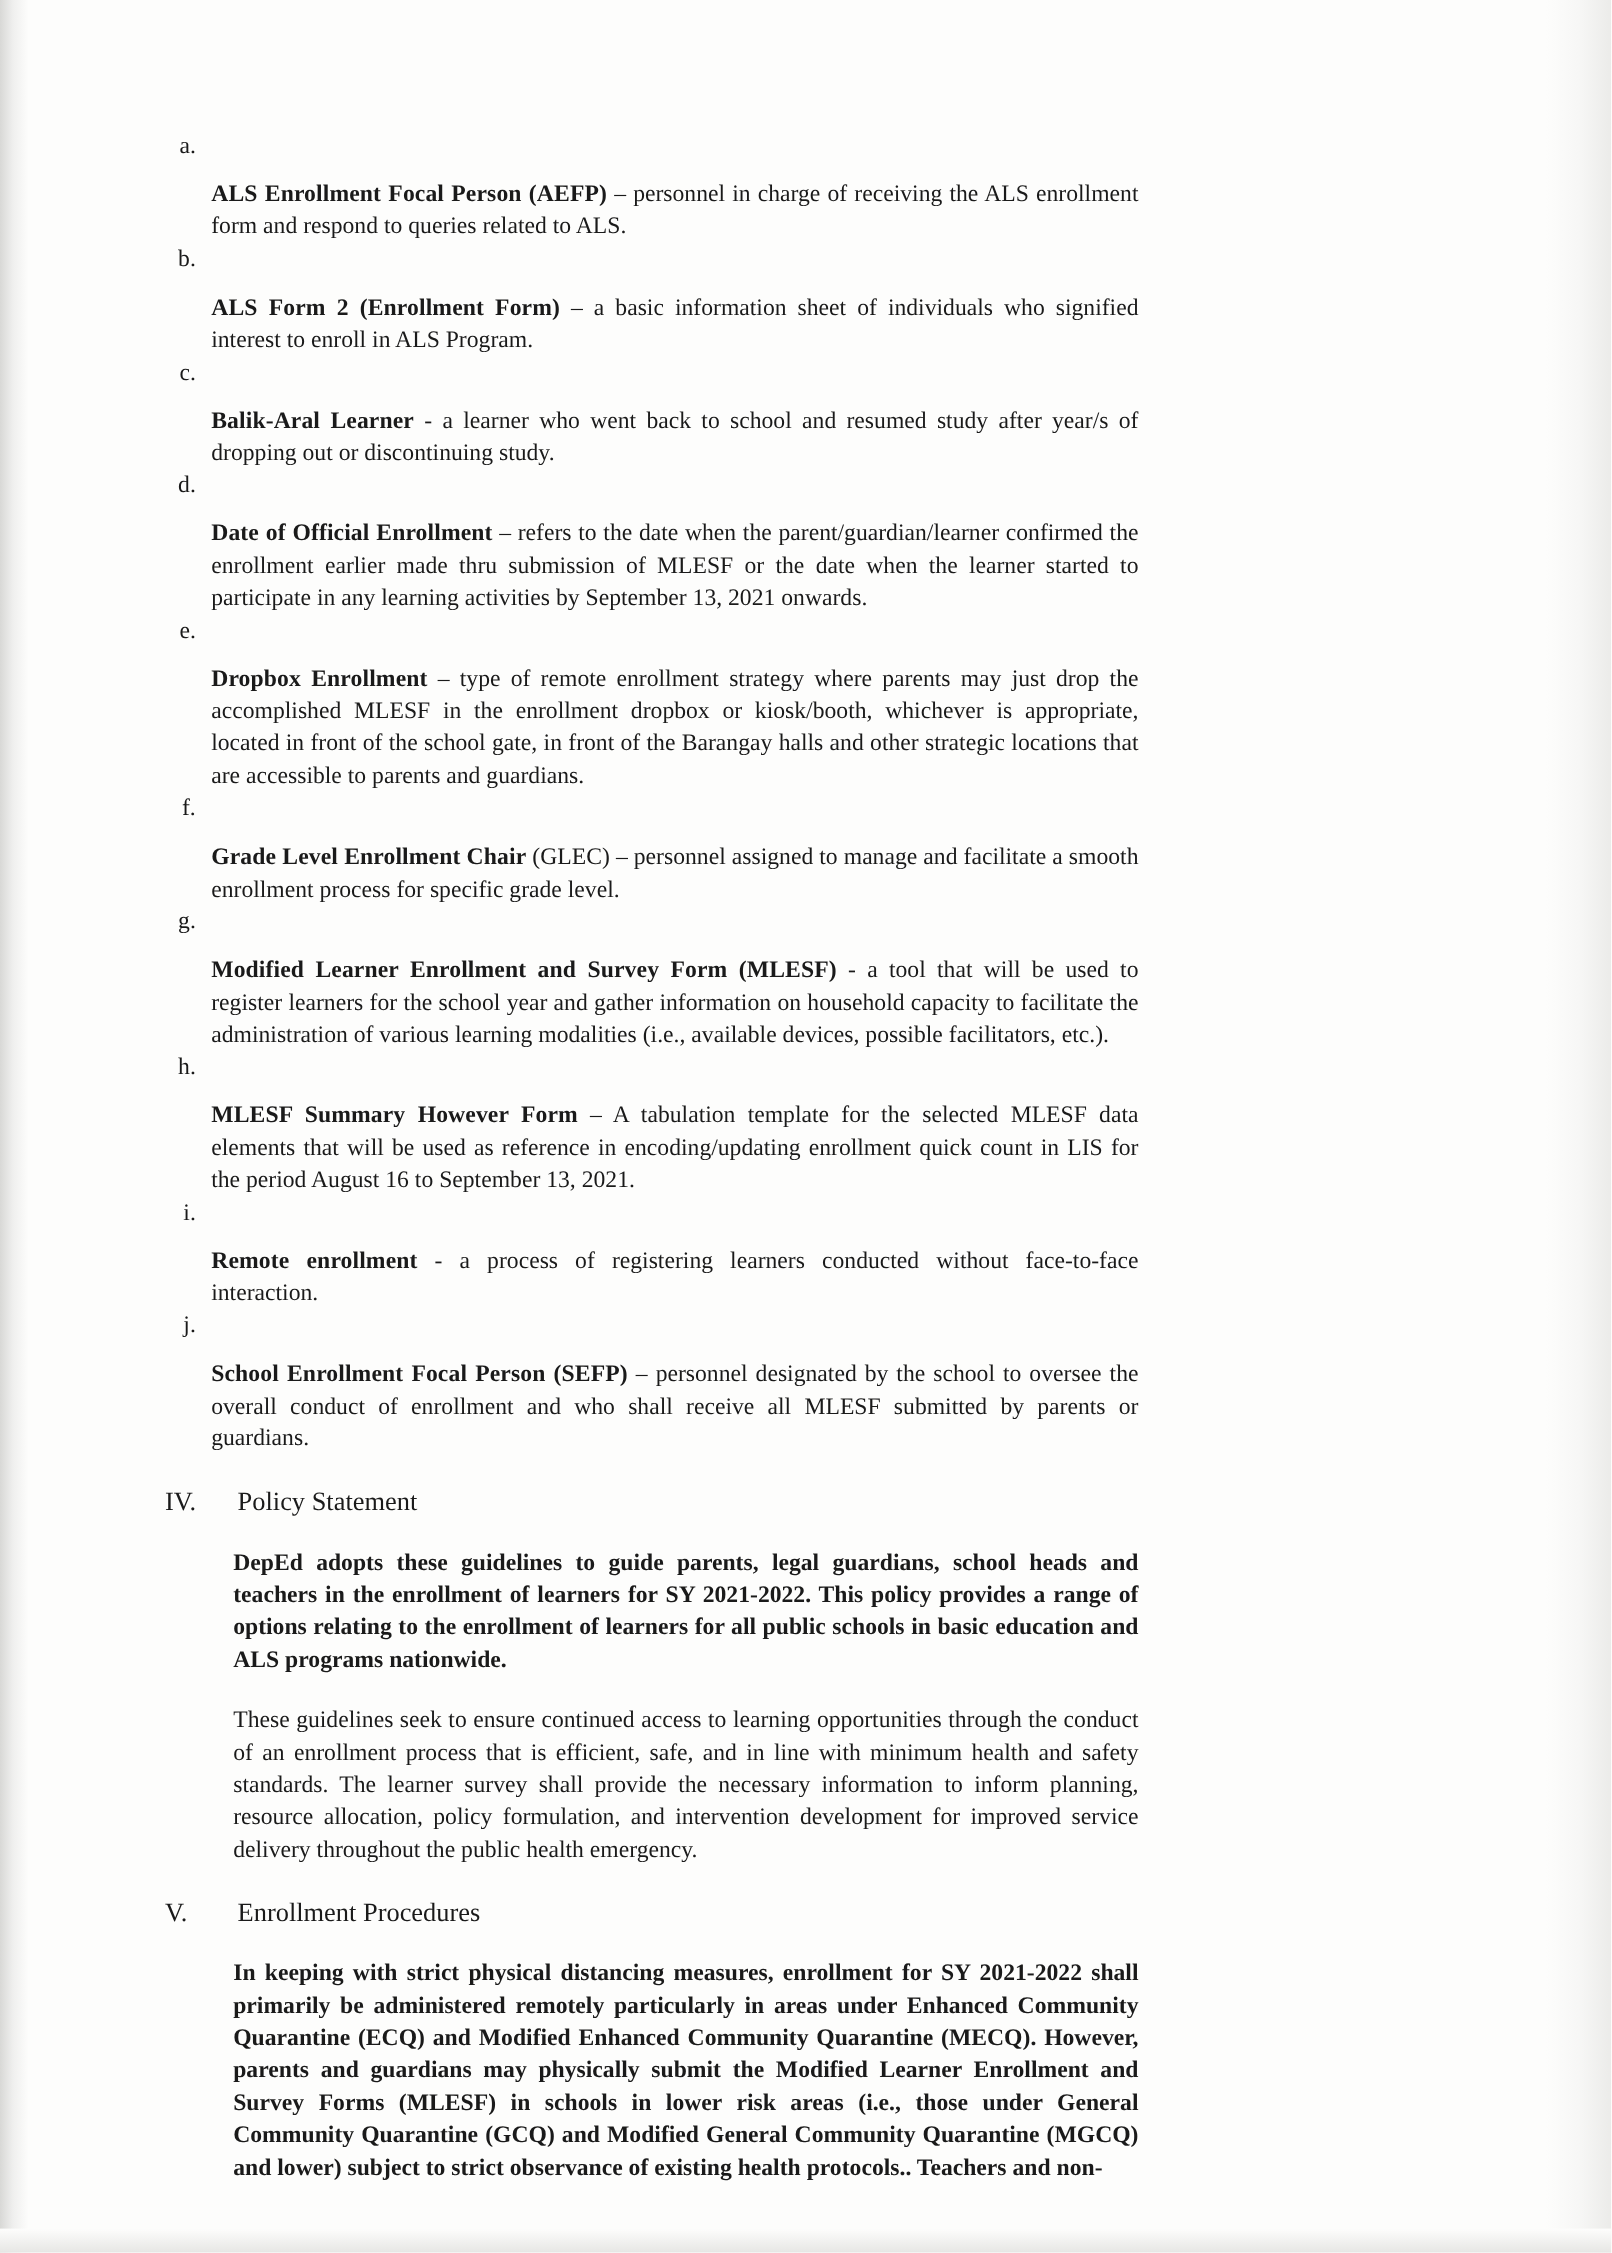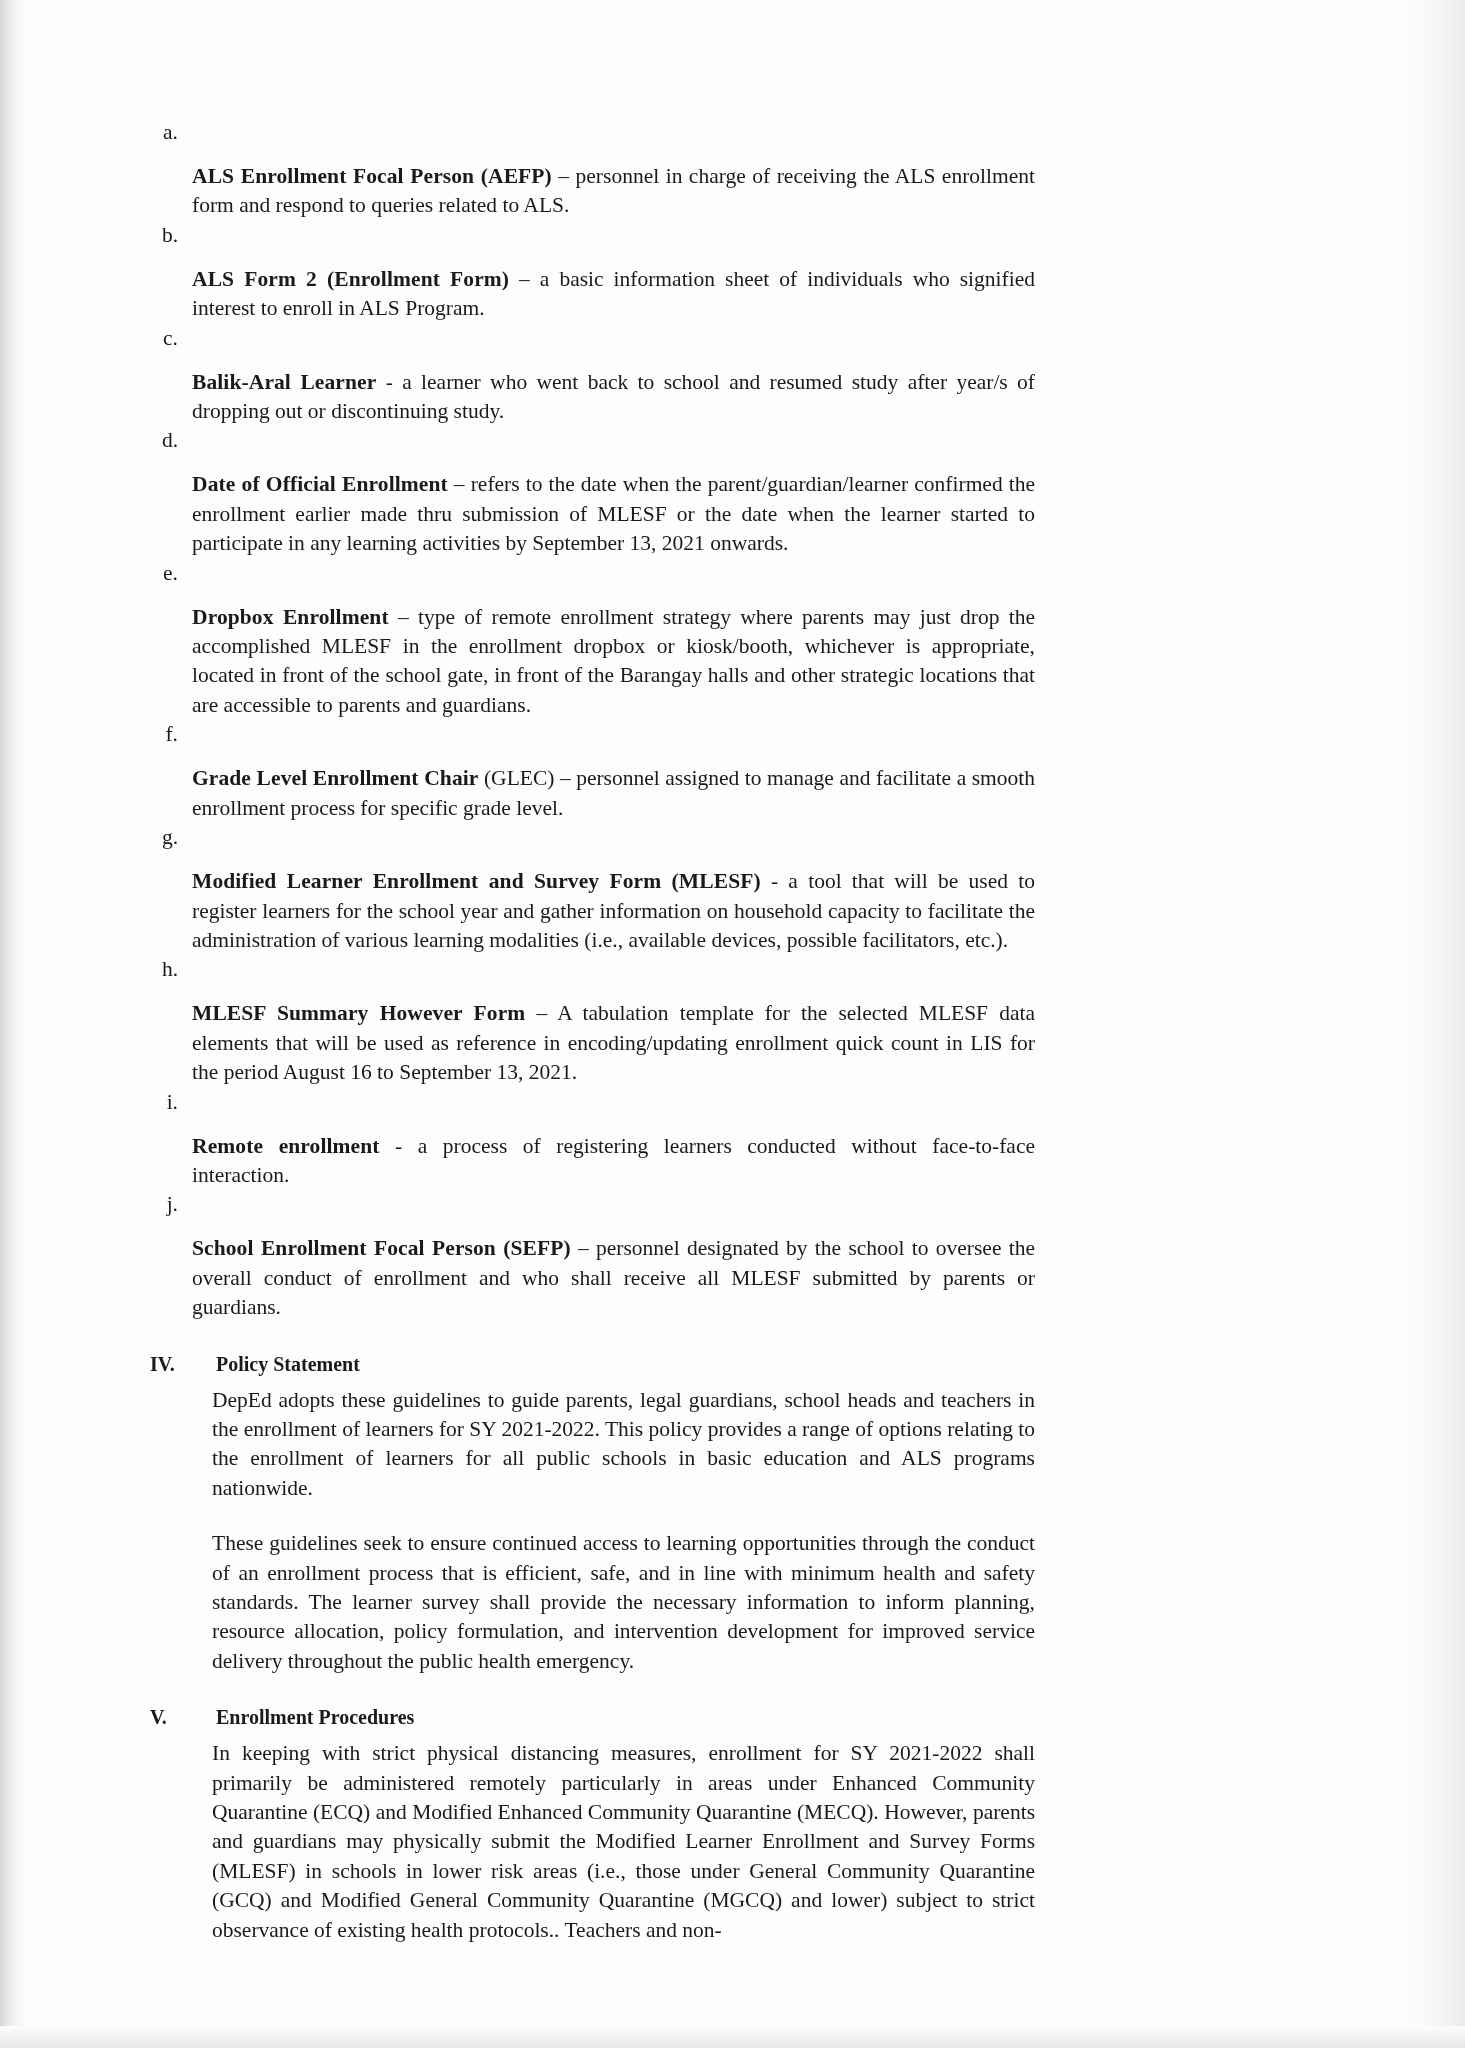--- a/index.html
+++ b/index.html
@@ -70,40 +70,40 @@
     text-justify: inter-word;
     hyphens: none;
     margin-top: 44px;
   }
   b, .bold { font-weight: 700; letter-spacing: 0.1px; }
 
   
   .section-head {
     display: flex;
     align-items: center;
-    font-size: 20px;
-    font-weight: 700;
+    font-size: 24px;
+    font-weight: 400;
     margin-top: 30px;
   }
   .section-num {
     width: 66px;
     flex: 0 0 66px;
     text-align: left;
   }
   .section-title { }
 
   .body-para {
     font-size: 21.5px;
     line-height: 29.4px;
     text-align: justify;
     text-justify: inter-word;
     margin: 26px 0 0 0;
     padding-left: 62px;
   }
-  .body-para:first-of-type { margin-top: 10px; }
+  .body-para:first-of-type { margin-top: 26px; font-weight: bold; }
   .sec4-wrap { margin-top: 24px; }
   .sec5-wrap { margin-top: 30px; }
 </style>
 </head>
 <body>
 
 <div class="page">
   <div class="scan-edge-left"></div>
   <div class="scan-edge-right"></div>
   <div class="scan-edge-bottom"></div>

